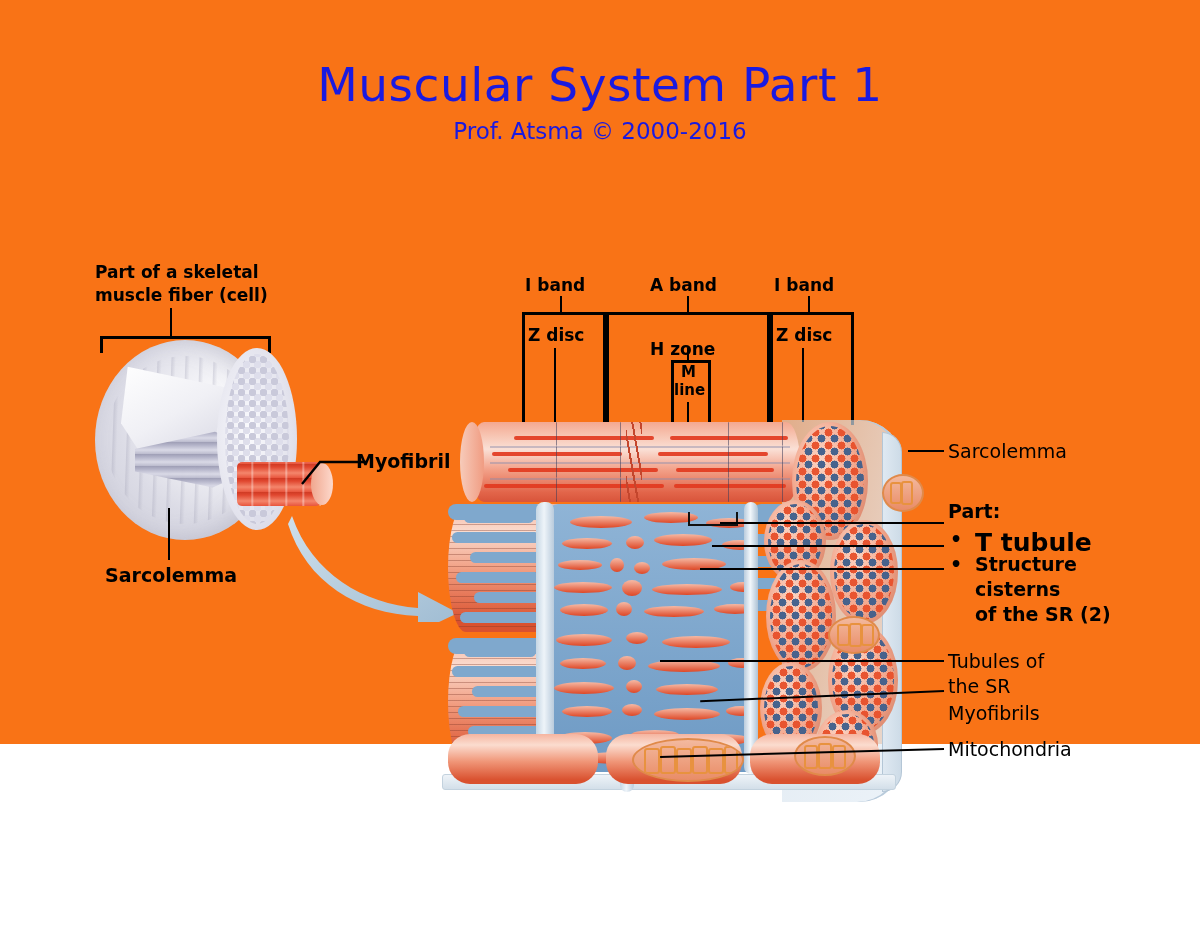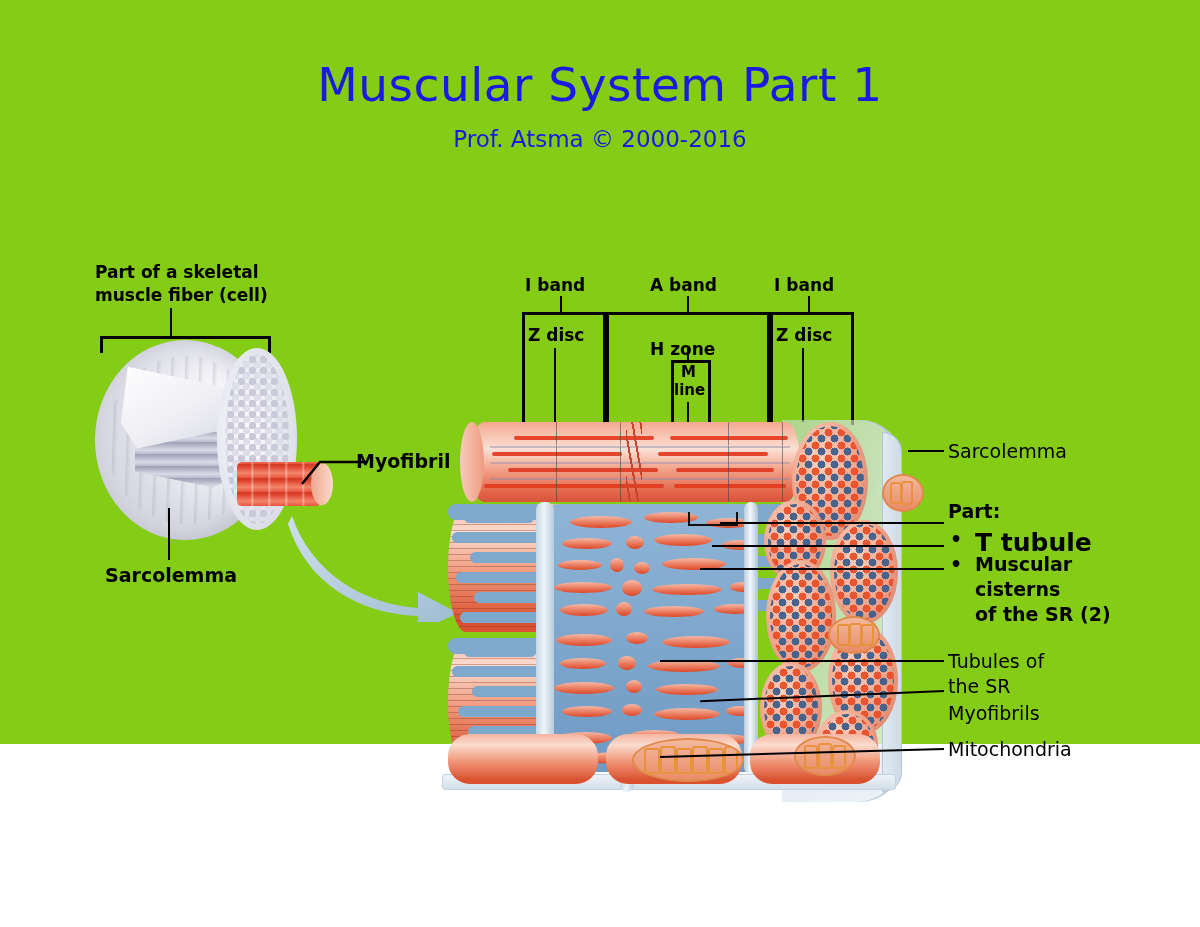--- a/index.html
+++ b/index.html
@@ -1,27 +1,27 @@
 <!DOCTYPE html>
 <html><head>
 <meta charset="utf-8">
 <style>
   html,body{margin:0;padding:0;background:#fff;}
   body{width:1200px;height:927px;overflow:hidden;
        font-family:"DejaVu Sans","Liberation Sans",sans-serif;}
-  .slide{position:relative;width:1200px;height:744px;background:#84cc16;}
+  .slide{position:relative;width:1200px;height:744px;background:#f97316;}
 
   
   .title-block{position:absolute;left:0;top:60px;width:1200px;text-align:center;}
   .t1{font-family:"DejaVu Sans","Liberation Sans",sans-serif;
       font-size:47px;color:#1a1ae0;letter-spacing:.5px;line-height:1.06;}
   .t2{font-family:"DejaVu Sans","Liberation Sans",sans-serif;
       font-size:38px;color:#1a1ae0;line-height:1.12;margin-top:2px;}
   .t3{font-family:"DejaVu Sans","Liberation Sans",sans-serif;
-      font-size:23px;color:#1a1ae0;margin-top:16px;}
+      font-size:23px;color:#1a1ae0;margin-top:8px;}
 
   
   .lbl{position:absolute;font-family:"DejaVu Sans","Liberation Sans",sans-serif;
        color:#000;font-weight:bold;font-size:17px;line-height:1.18;white-space:pre;}
   .lbl.reg{font-weight:normal;}
   .lbl.sm{font-size:15px;}
   .rule{position:absolute;background:#000;}
 
   
   .fiber-wrap{position:absolute;left:95px;top:340px;width:220px;height:210px;}
@@ -363,21 +363,21 @@
   <div class="rule" style="left:660px;top:748px;width:284px;height:2px;transform:rotate(-1.6deg);transform-origin:right center;"></div>
 
   <div class="lbl reg" style="left:948px;top:440px;font-size:19px;">Sarcolemma</div>
 
   <div class="lbl" style="left:948px;top:500px;font-size:19px;">Part:</div>
 
   <div class="lbl" style="left:950px;top:528px;font-size:19px;">•</div>
   <div class="lbl" style="left:975px;top:528px;font-size:25px;">T tubule</div>
 
   <div class="lbl" style="left:950px;top:553px;font-size:19px;">•</div>
-  <div class="lbl" style="left:975px;top:553px;font-size:19px;">Muscular</div>
+  <div class="lbl" style="left:975px;top:553px;font-size:19px;">Structure</div>
   <div class="lbl" style="left:975px;top:578px;font-size:19px;">cisterns</div>
   <div class="lbl" style="left:975px;top:603px;font-size:19px;">of the SR (2)</div>
 
   <div class="lbl reg" style="left:948px;top:650px;font-size:19px;">Tubules of</div>
   <div class="lbl reg" style="left:948px;top:675px;font-size:19px;">the SR</div>
 
   <div class="lbl reg" style="left:948px;top:702px;font-size:19px;">Myofibrils</div>
 
   <div class="lbl reg" style="left:948px;top:738px;font-size:19px;">Mitochondria</div>
 

